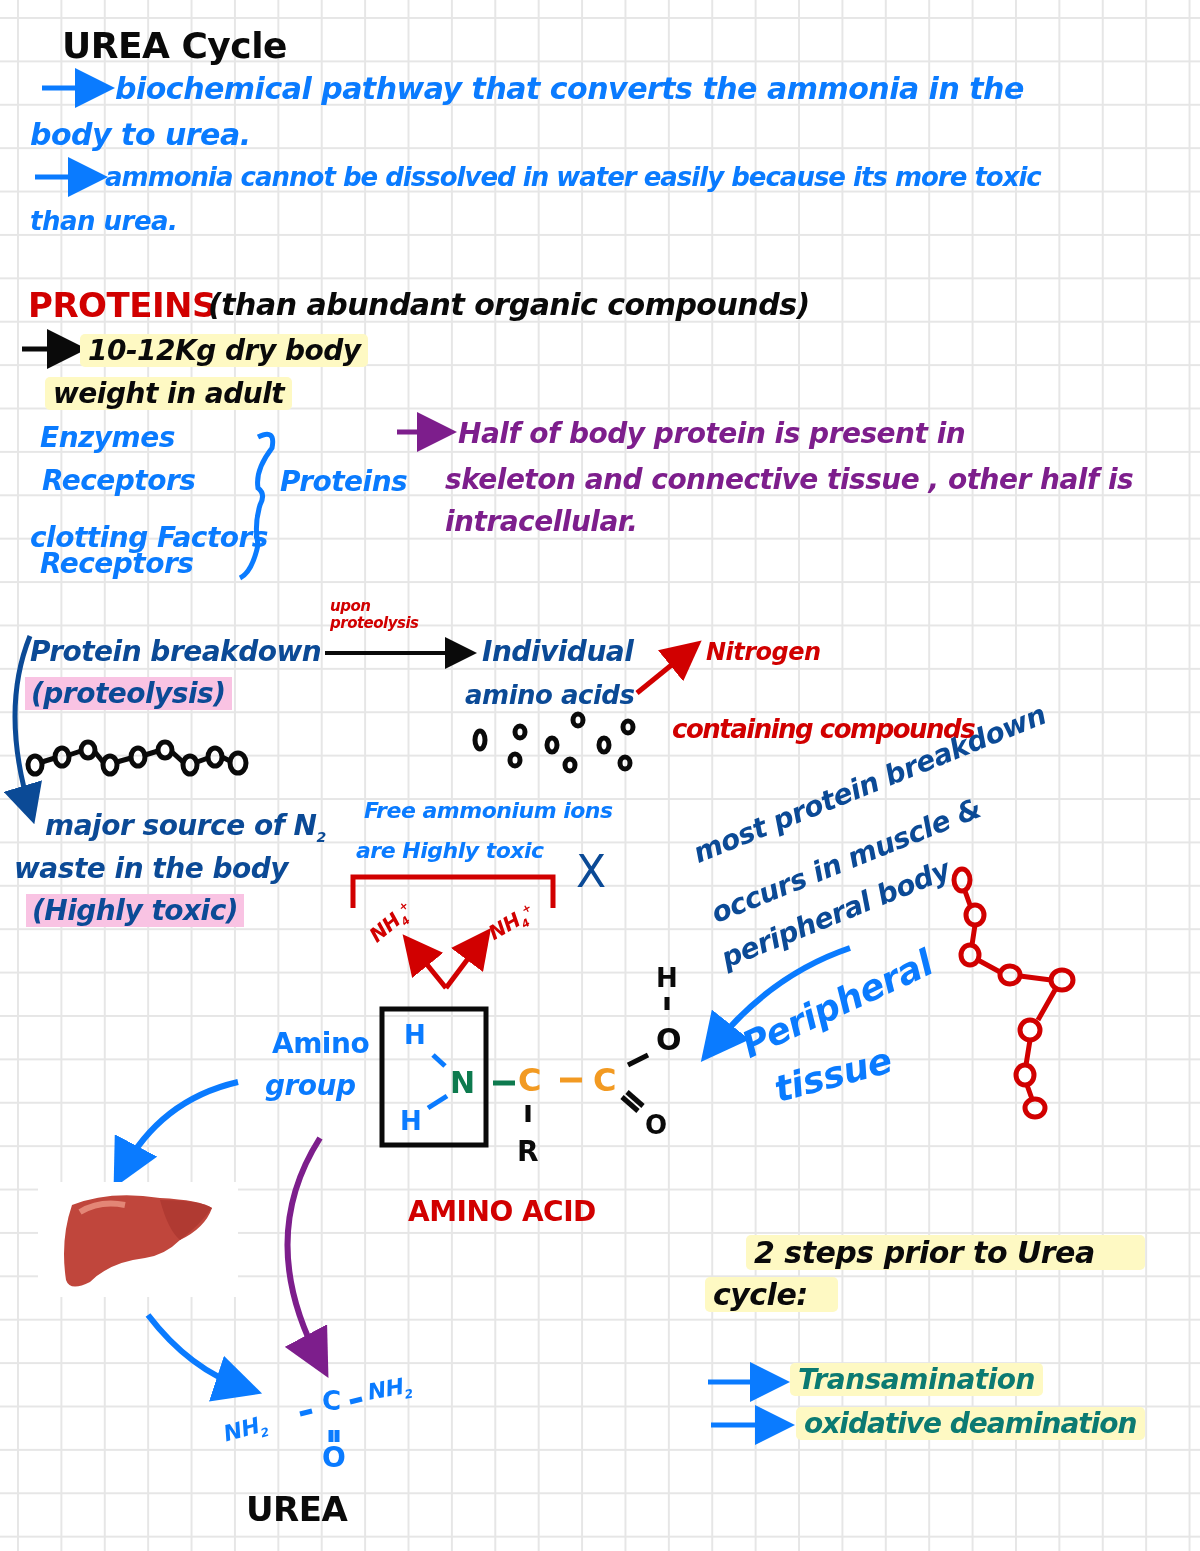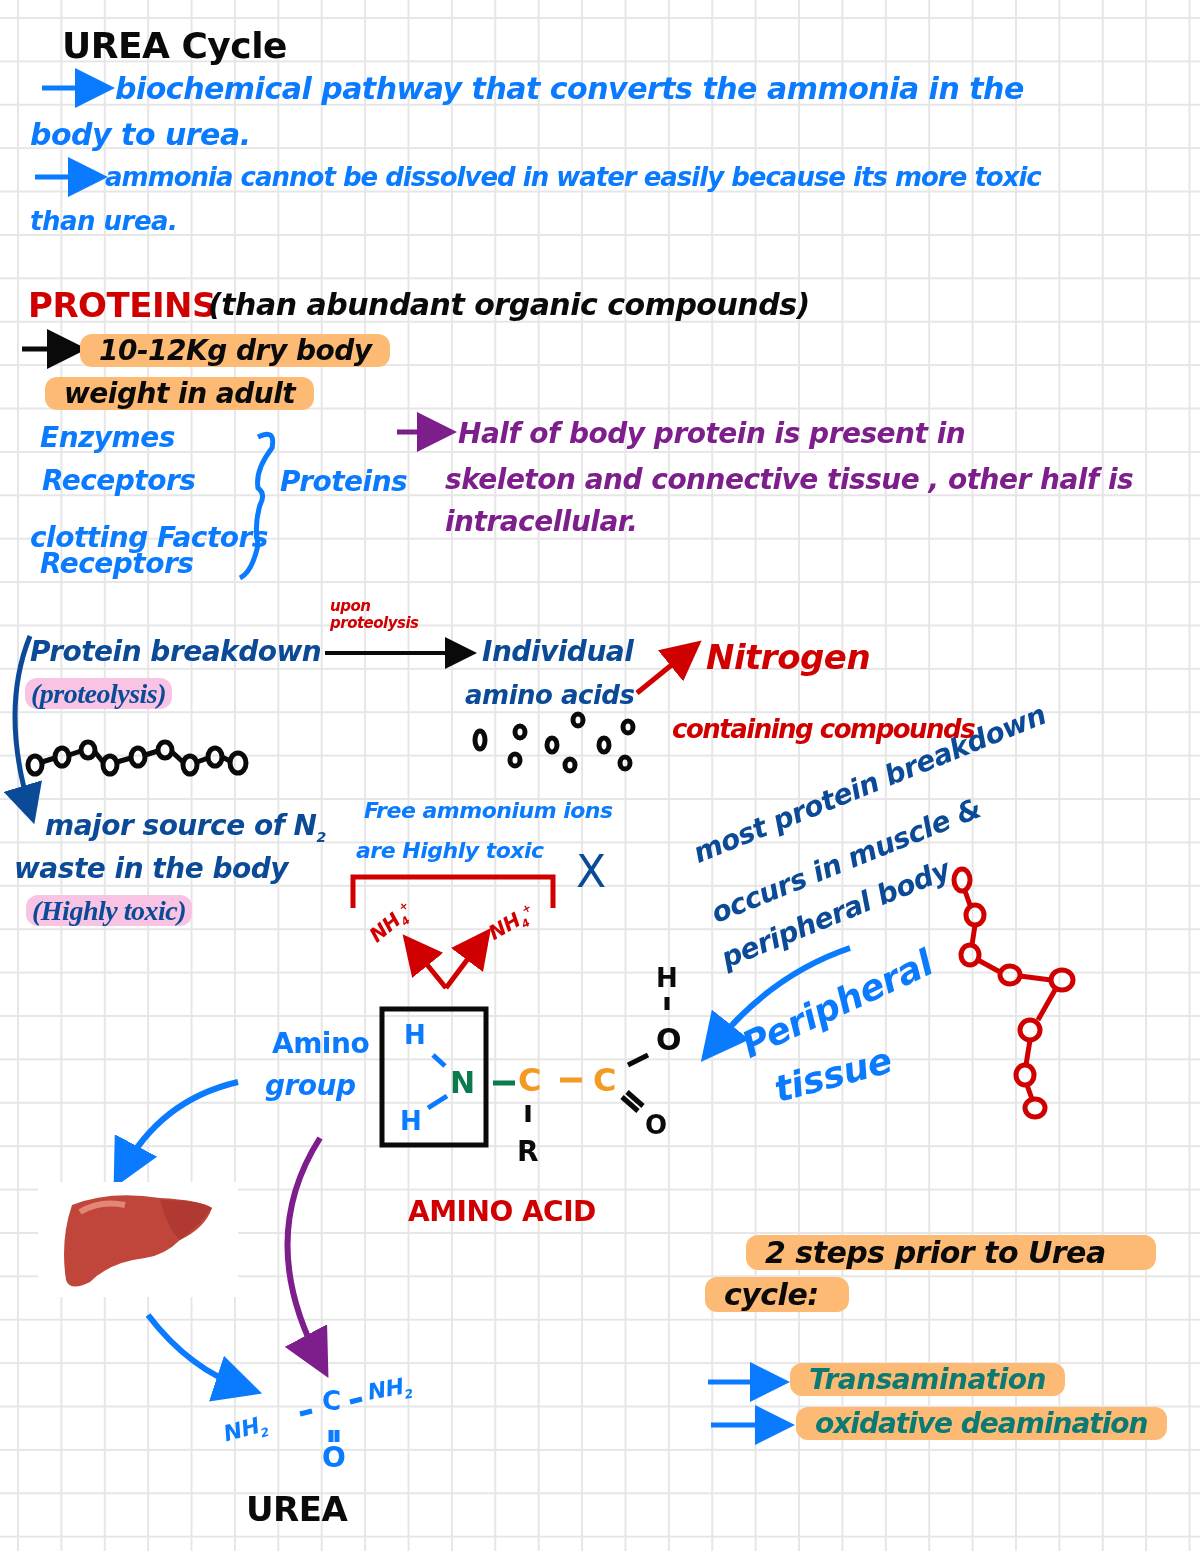--- a/index.html
+++ b/index.html
@@ -11,22 +11,22 @@
     font-family:"DejaVu Sans",sans-serif;}
   .t{position:absolute;white-space:nowrap;font-weight:bold;font-style:italic;letter-spacing:-0.5px;line-height:1;}
   .blue{color:#0a7bff;}
   .navy{color:#0b4a96;}
   .black{color:#0a0a0a;}
   .red{color:#d10000;}
   .purple{color:#7d1e8c;}
   .teal{color:#0b7a72;}
   .green{color:#0d7a4e;}
   .orange{color:#f29a22;}
-  .hl-y{background:#fdba74;border-radius:12px;padding:0 19px;}
-  .hl-p{background:#f9c3e3;border-radius:12px;padding:0 6px;font-family:Liberation Serif, serif;}
+  .hl-y{background:#fef9c3;border-radius:5px;padding:0 8px;}
+  .hl-p{background:#f9c3e3;border-radius:0;padding:0 6px;}
   svg.layer{position:absolute;left:0;top:0;}
 </style>
 </head>
 <body>
 
 <svg class="layer" width="1200" height="1551">
   <defs>
     <marker id="ab" markerWidth="8" markerHeight="8" refX="5" refY="4" orient="auto">
         <path d="M0,0 L8,4 L0,8 z" fill="#0a7bff"></path>
       </marker>
@@ -176,21 +176,21 @@
 
 <div class="t purple" style="left:458px;top:420px;font-size:28px;">Half of body protein is present in</div>
 <div class="t purple" style="left:445px;top:466px;font-size:28px;">skeleton and connective tissue , other half is</div>
 <div class="t purple" style="left:445px;top:508px;font-size:28px;">intracellular.</div>
 
 <div class="t red" style="left:330px;top:598px;font-size:15px;line-height:1.1;width:130px;white-space:normal;">upon proteolysis</div>
 <div class="t navy" style="left:30px;top:638px;font-size:28px;">Protein breakdown</div>
 <div class="t navy" style="left:25px;top:680px;font-size:28px;"><span class="hl-p">(proteolysis)</span></div>
 <div class="t navy" style="left:482px;top:638px;font-size:28px;">Individual</div>
 <div class="t navy" style="left:465px;top:682px;font-size:26px;">amino acids</div>
-<div class="t red" style="left:706px;top:640px;font-size:34px;">Nitrogen</div>
+<div class="t red" style="left:706px;top:640px;font-size:24px;">Nitrogen</div>
 <div class="t red" style="left:672px;top:716px;font-size:26px;letter-spacing:-1.5px;">containing compounds</div>
 
 <div class="t navy" style="left:45px;top:812px;font-size:28px;"><span>major source of N</span><sub style="font-size:14px;">2</sub></div>
 <div class="t navy" style="left:14px;top:855px;font-size:28px;">waste in the body</div>
 <div class="t navy" style="left:14px;top:897px;font-size:28px;margin-left:12px;"><span class="hl-p">(Highly toxic)</span></div>
 
 <div class="t blue" style="left:364px;top:800px;font-size:22px;">Free ammonium ions</div>
 <div class="t blue" style="left:356px;top:840px;font-size:22px;">are Highly toxic</div>
 <div class="t navy" style="left:576px;top:850px;font-size:44px;font-style:normal;font-weight:normal;">X</div>
 <div class="t red" style="left:368px;top:912px;font-size:20px;transform:rotate(-40deg);"><span>NH</span><sub style="font-size:11px">4</sub><sup style="font-size:11px">+</sup></div>

